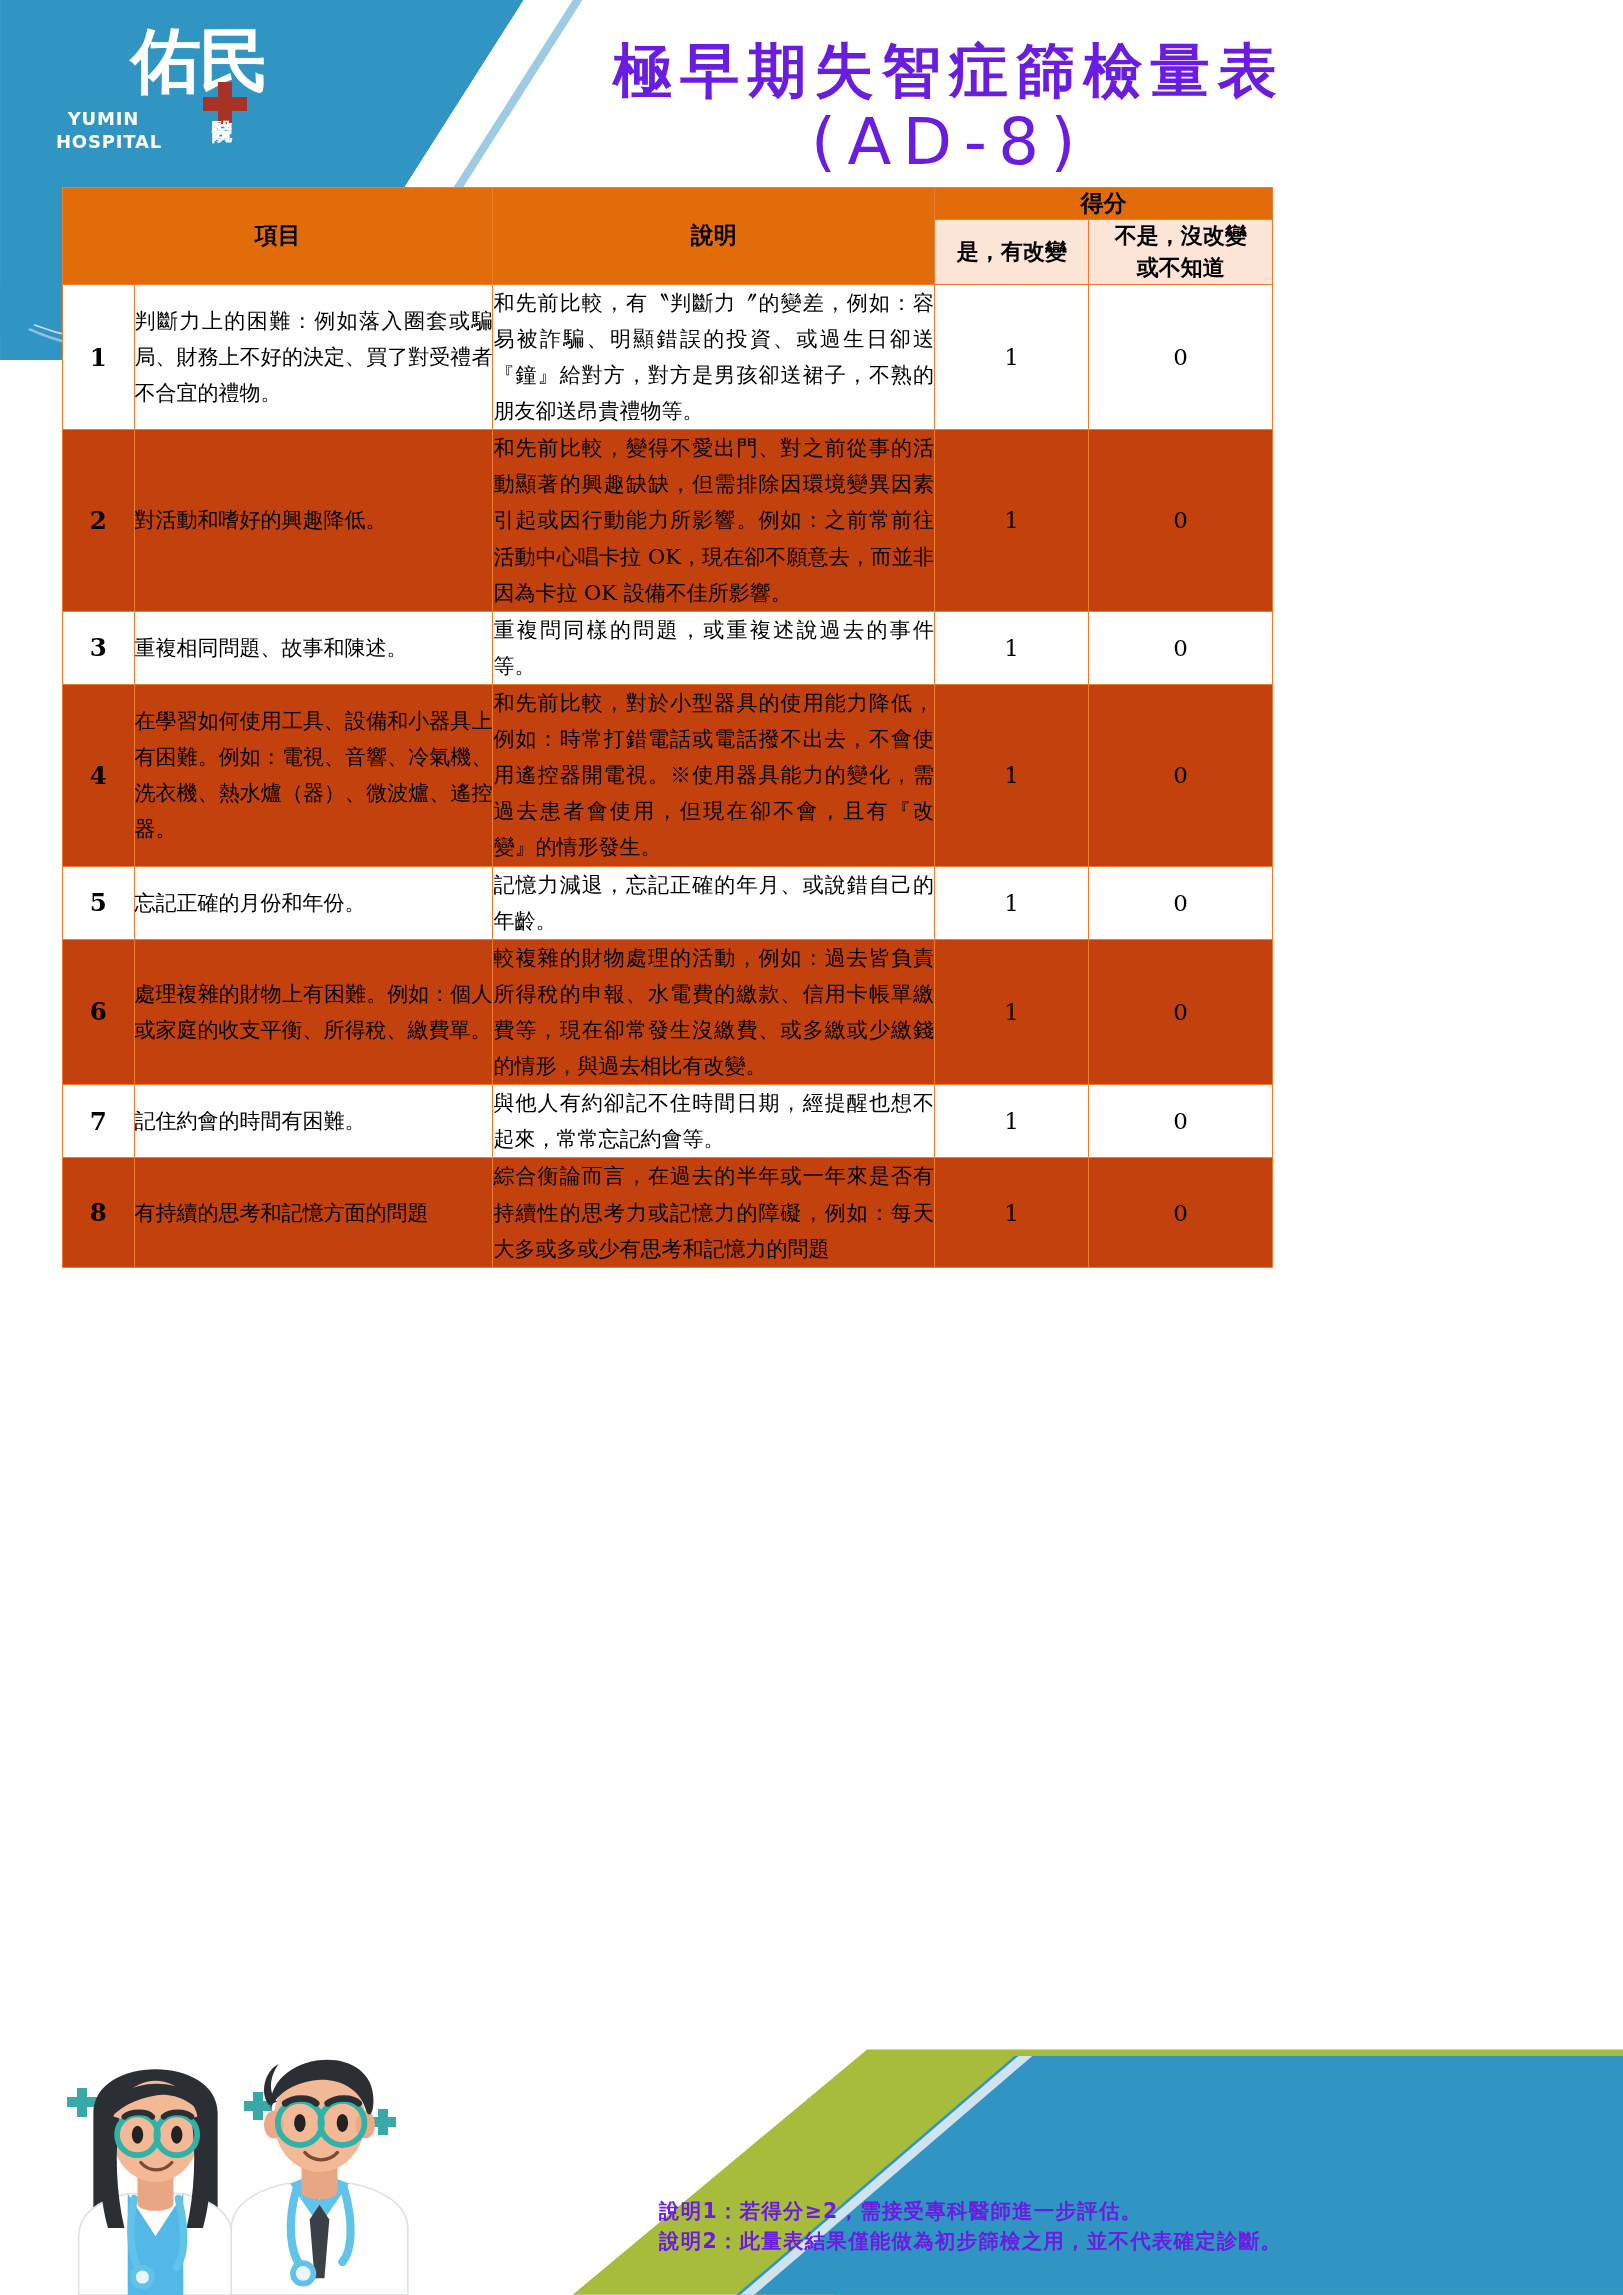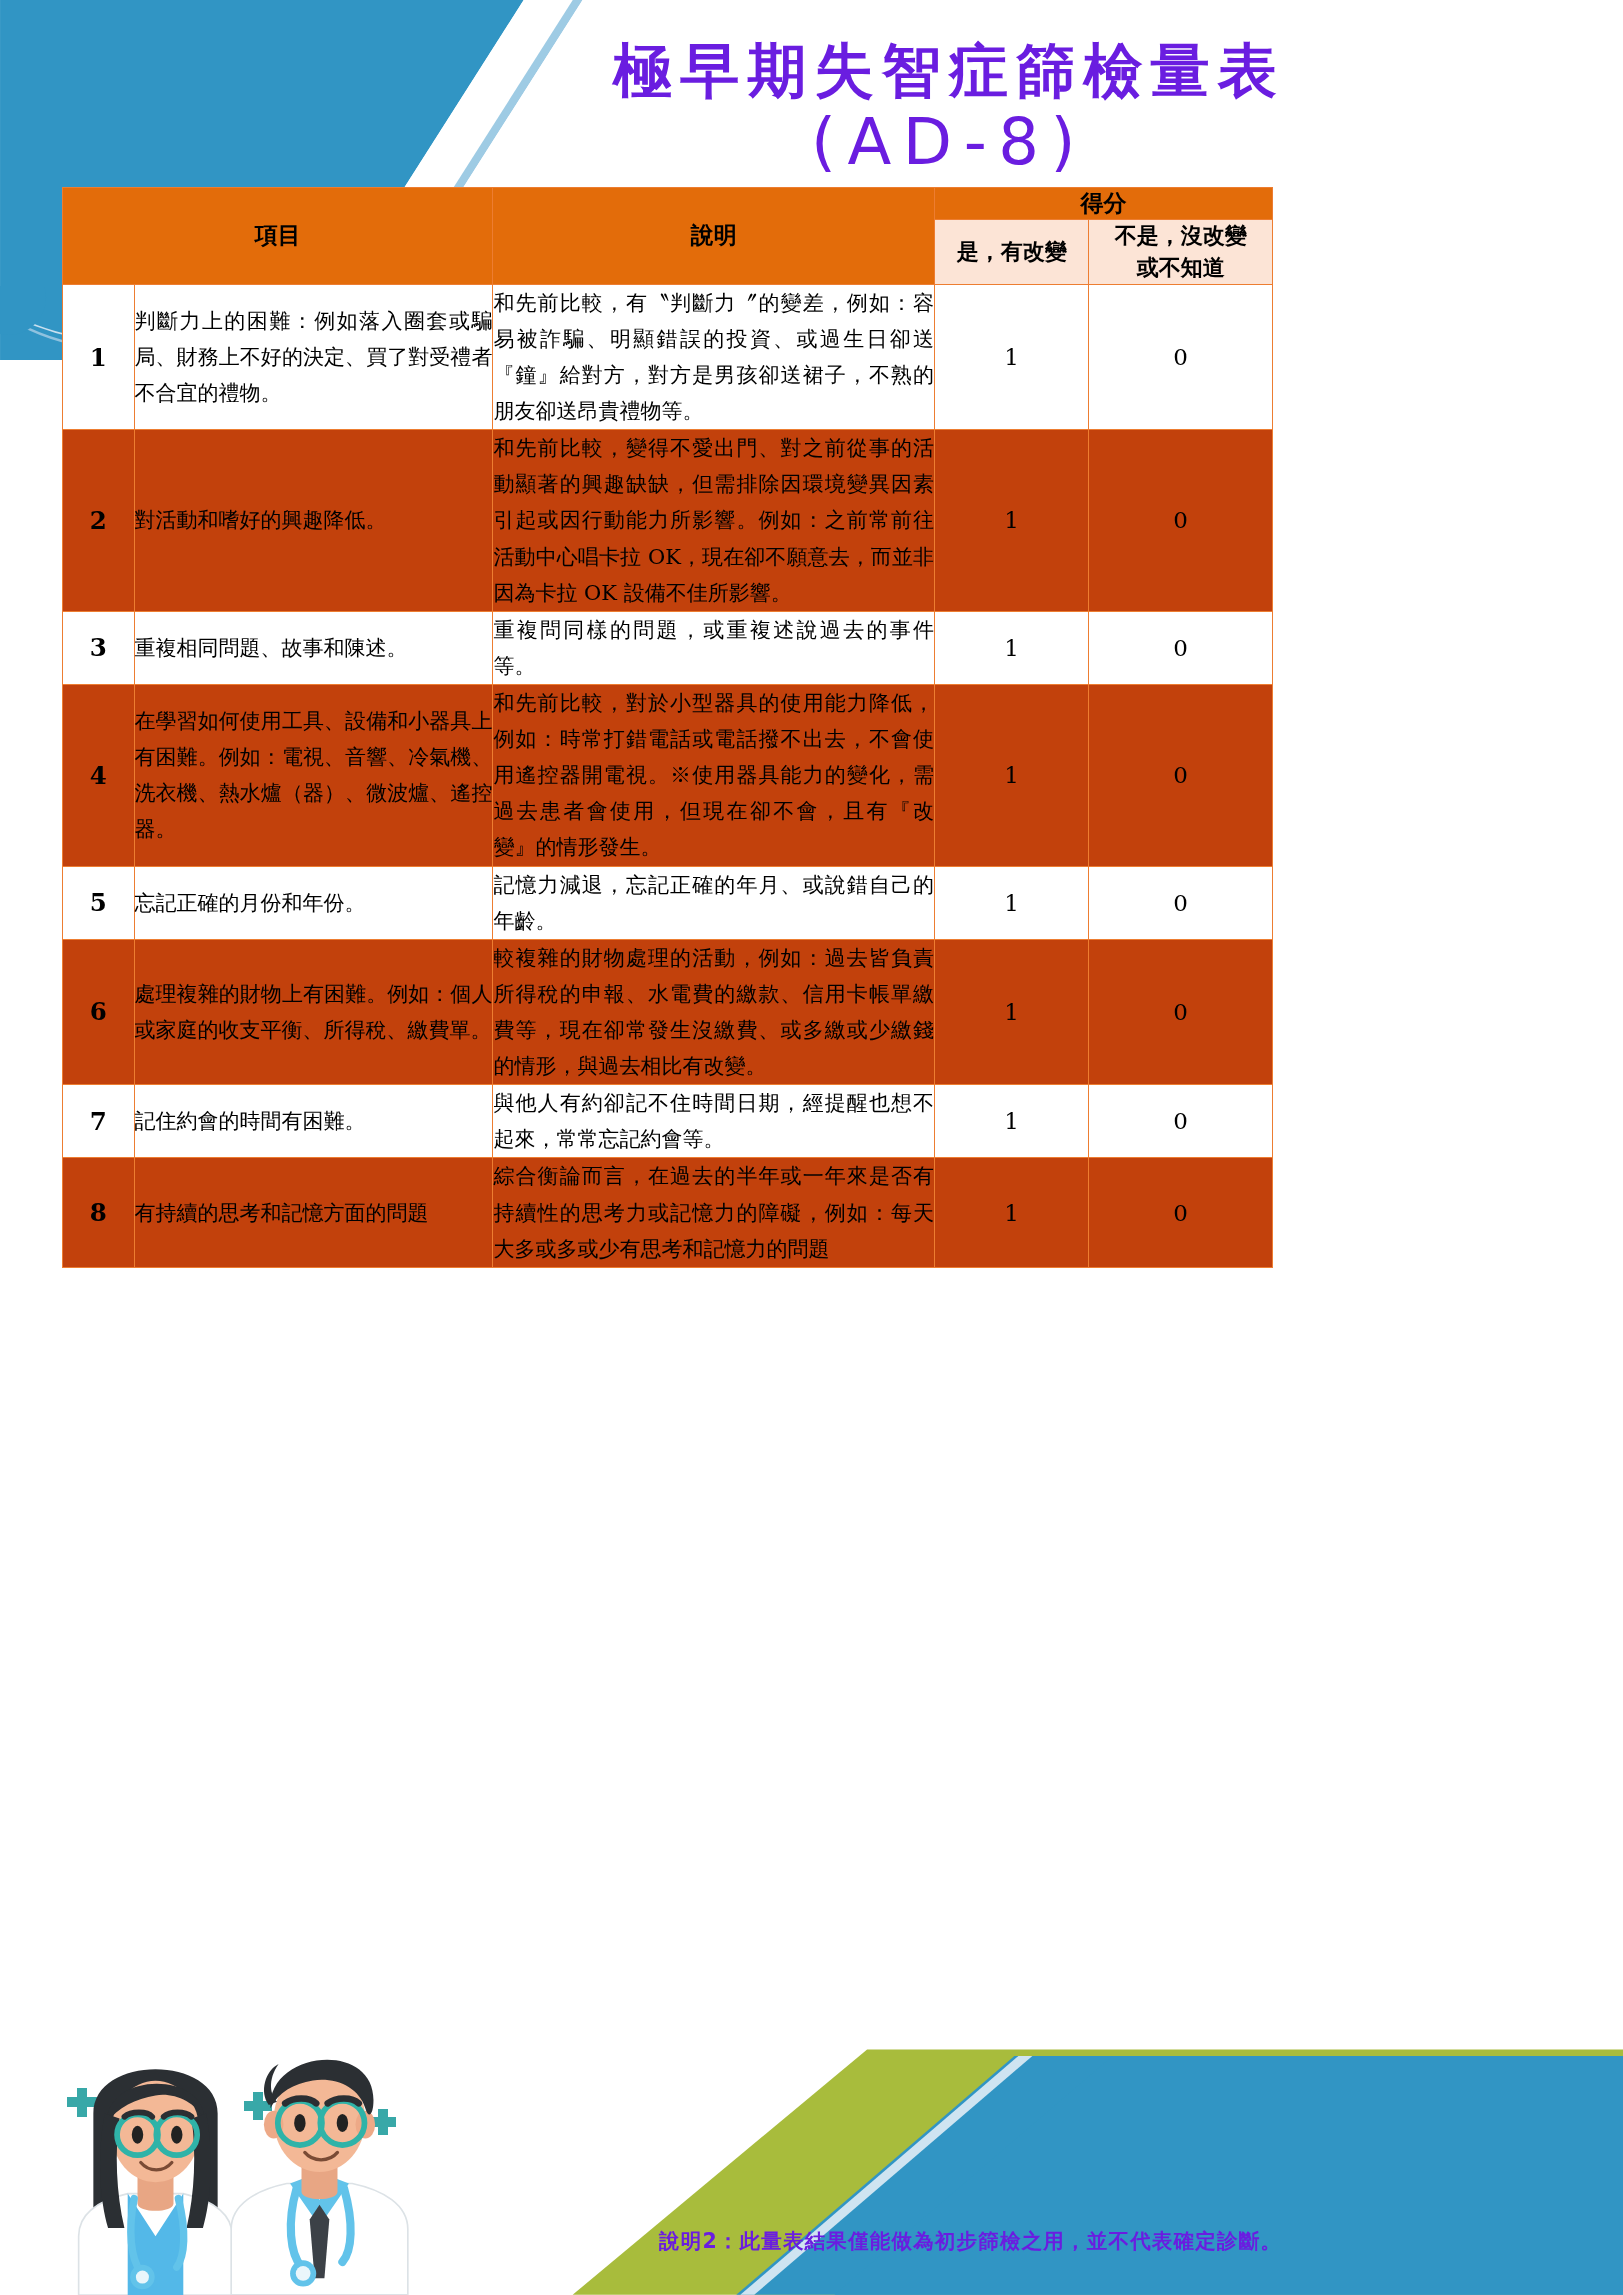--- a/index.html
+++ b/index.html
@@ -137,20 +137,29 @@
   </div>
 
   <div style="position:absolute;left:0;top:286px;width:262px;height:98px;pointer-events:none;">
     <svg width="262" height="98" viewBox="0 0 320 120">
       <path d="M-40,0 C40,80 160,96 260,60" stroke="#8FC2DF" stroke-width="3" fill="none"></path>
       <path d="M-60,-20 C30,70 150,86 250,48" stroke="#C9E0EF" stroke-width="2" fill="none"></path>
       <circle cx="10" cy="14" r="46" fill="#3195C4"></circle>
     </svg>
   </div>
 
+  <div class="logo-wrap">
+    <div class="logo-han">佑民</div>
+    <div class="logo-cross"></div>
+    <div class="logo-en">
+      <div>YUMIN</div>
+      <div>HOSPITAL</div>
+    </div>
+    <div class="logo-yiyuan">醫院</div>
+  </div>
 
   <div class="title-block">
     <div class="title-main">極早期失智症篩檢量表</div>
     <div class="title-sub">(AD-8)</div>
   </div>
 
   <div class="tbl-wrap">
     <table class="ad8">
       <colgroup>
         <col class="col-no">
@@ -325,17 +334,18 @@
       <path d="M122,186 C132,198 152,198 162,186" stroke="#7A4B35" stroke-width="4" fill="none" stroke-linecap="round"></path>
 
       <path d="M112,230 C100,272 104,310 118,326" stroke="#62C3EA" stroke-width="10" fill="none" stroke-linecap="round"></path>
       <path d="M170,230 C182,272 180,306 168,320" stroke="#62C3EA" stroke-width="10" fill="none" stroke-linecap="round"></path>
       <circle cx="120" cy="334" r="16" fill="#62C3EA"></circle>
       <circle cx="120" cy="334" r="9" fill="#EAF6FB"></circle>
     </svg>
   </div>
 
   <div class="footer-notes">
+    <div>說明1：若得分≥2，需接受專科醫師進一步評估。</div>
     <div>說明2：此量表結果僅能做為初步篩檢之用，並不代表確定診斷。</div>
   </div>
 
 </div>
 
 
 </body></html>

